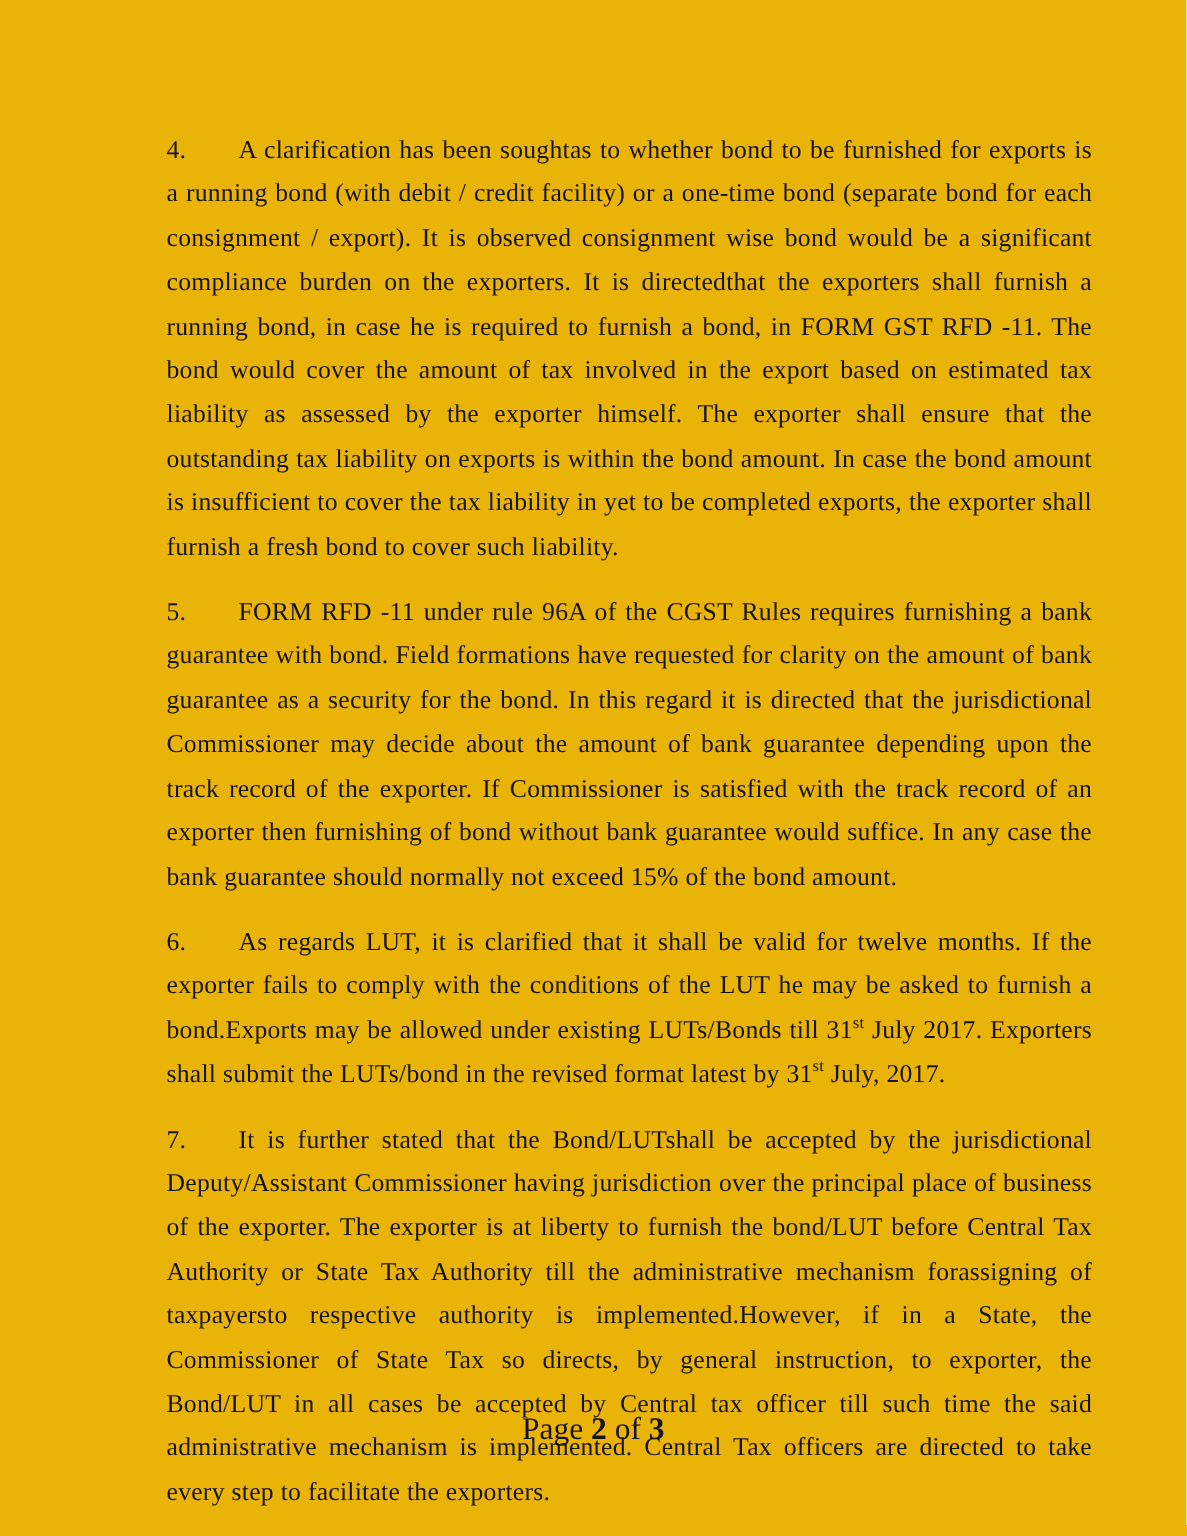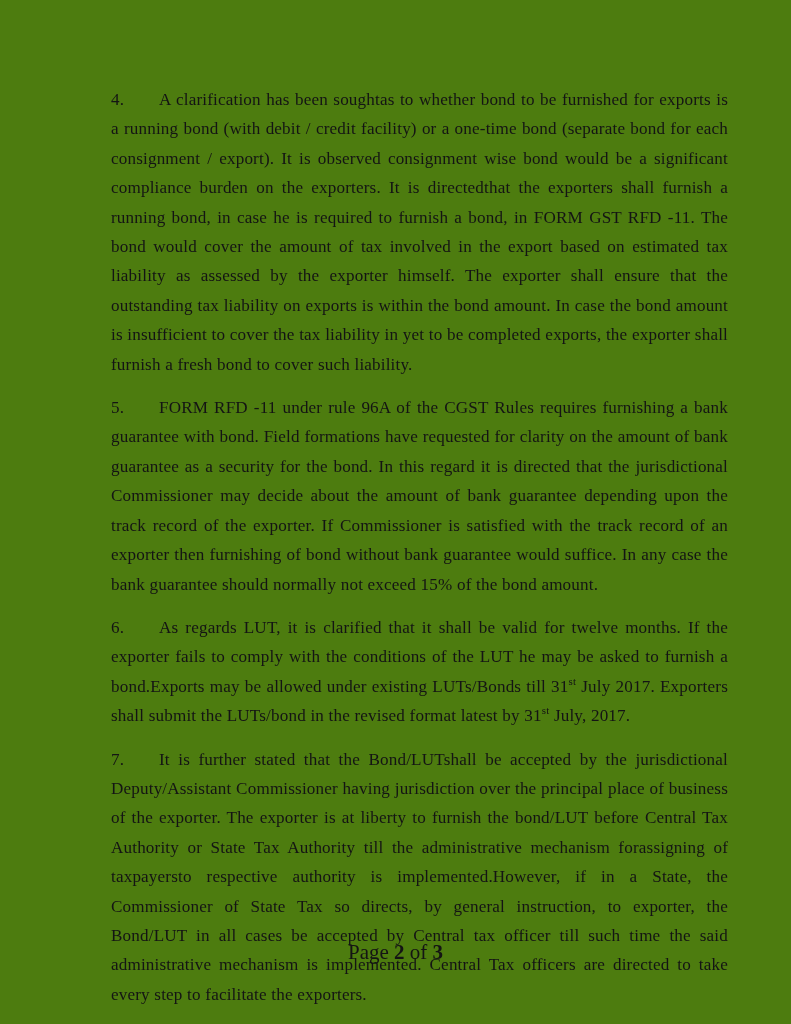--- a/index.html
+++ b/index.html
@@ -13,21 +13,21 @@
     height: 1024px;
     position: relative;
     overflow: hidden;
     font-family: "Liberation Serif", "DejaVu Serif", serif;
     color: #111111;
     -webkit-font-smoothing: antialiased;
   }
   .page {
     position: absolute;
     inset: 0;
-    background: #4d7c0f;
+    background: #eab308;
     text-decoration: underline;
   }
   .page-body {
     position: absolute;
     left: 111px;
     top: 85px;
     width: 617px;
   }
   .para {
     text-align: justify;

